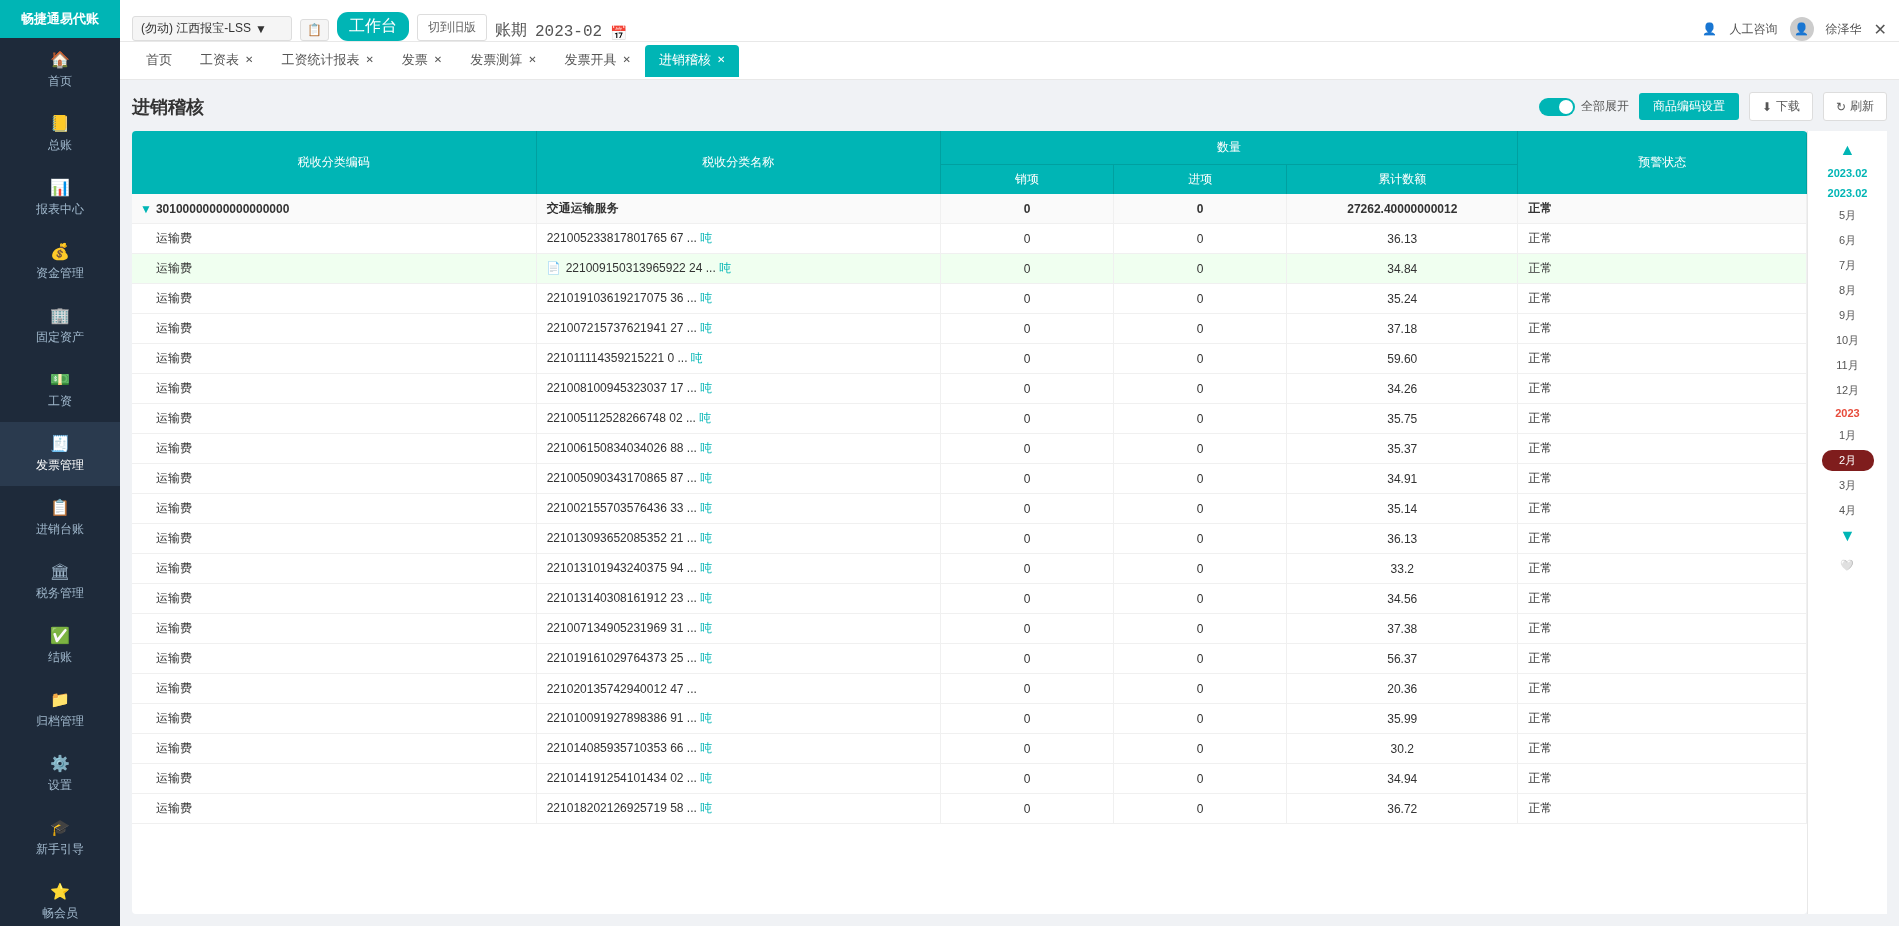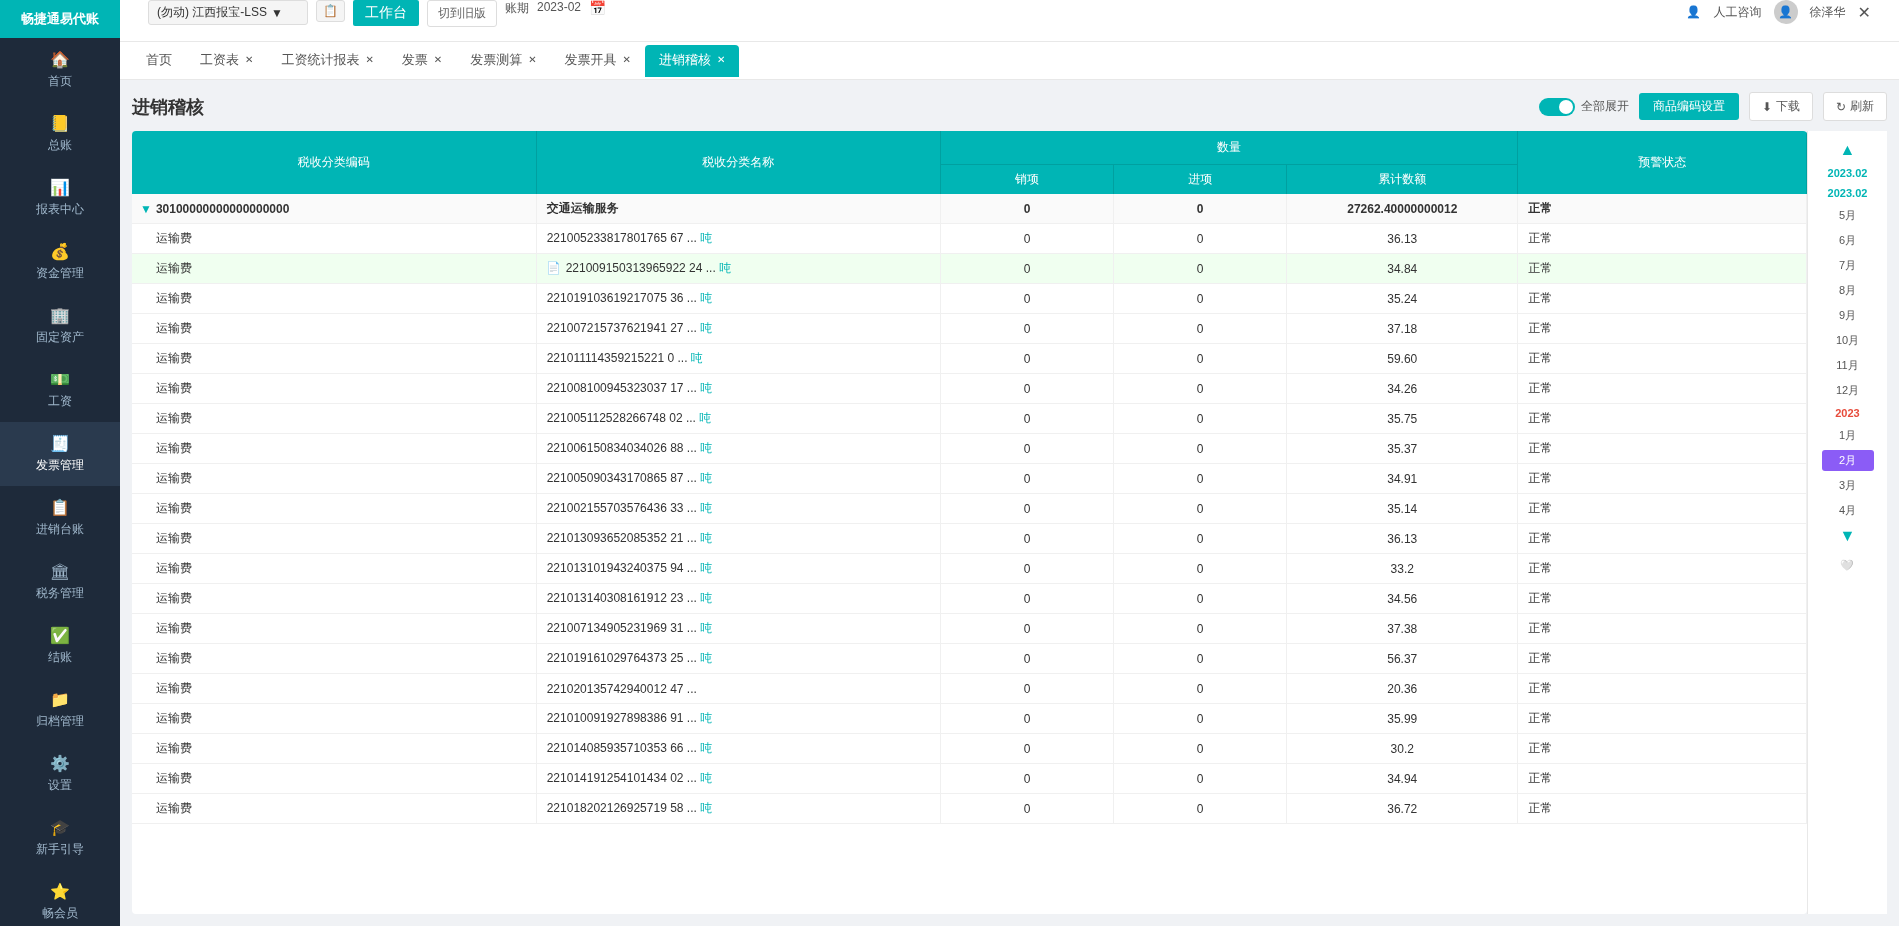--- a/index.html
+++ b/index.html
@@ -47,62 +47,63 @@
       flex-direction: column;
       overflow: hidden;
       background: #f0f2f5;
     }
 
     
     .topbar {
       background: #fff;
       height: 42px;
       display: flex;
-      align-items: flex-start;
-      padding: 0 28px;
+      align-items: flex-end;
+      padding: 0 12px;
       gap: 8px;
       border-bottom: 1px solid #e8e8e8;
       flex-shrink: 0;
     }
     .topbar-company {
       background: #f5f5f5;
       border: 1px solid #ddd;
       border-radius: 3px;
       padding: 3px 8px;
       font-size: 12px;
       color: #333;
       display: flex;
       align-items: center;
       gap: 4px;
       min-width: 160px;
     }
     .topbar-btn {
       background: #00b5b5;
       color: white;
       border: none;
-      border-radius: 2px;
+      border-radius: 11px;
       padding: 4px 12px;
-      font-size: 14px;
+      font-size: 16px;
       cursor: pointer;
     }
     .topbar-btn-outline {
       background: #fff;
       color: #666;
       border: 1px solid #ddd;
       border-radius: 3px;
       padding: 4px 10px;
       font-size: 12px;
       cursor: pointer;
     }
     .topbar-period {
       display: flex;
       align-items: center;
       gap: 4px;
-      font-size: 12px;
+      font-size: 16px;
       color: #555;
+      font-family: Liberation Mono, monospace;
     }
     .topbar-right {
       margin-left: auto;
       display: flex;
       align-items: center;
       gap: 12px;
       font-size: 12px;
       color: #555;
     }
     .topbar-copy-btn {
@@ -288,23 +289,23 @@
     }
     .month-item {
       width: 52px;
       text-align: center;
       padding: 3px 4px;
       cursor: pointer;
       color: #555;
       border-radius: 3px;
     }
     .month-item.current {
-      background: #8b5cf6;
+      background: #7f1d1d;
       color: white;
-      border-radius: 3px;
+      border-radius: 10px;
     }
     .nav-up, .nav-down {
       color: #00b5b5;
       font-size: 16px;
       cursor: pointer;
       padding: 2px;
     }
   </style>
 </head>
 <body>

